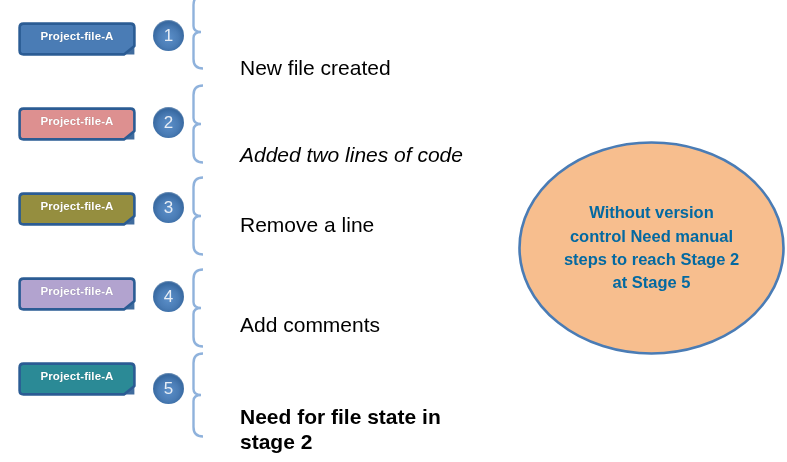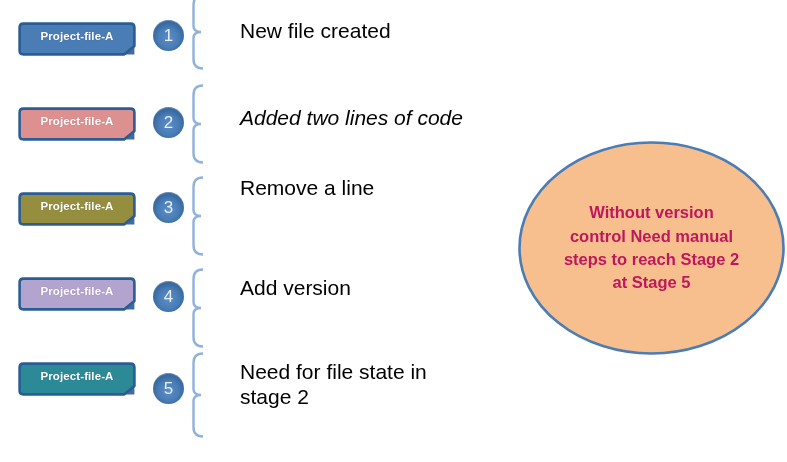--- a/index.html
+++ b/index.html
@@ -79,20 +79,21 @@
   .bracket svg { display: block; }
 
   
   .stage-text {
     position: absolute;
     font-size: 21px;
     color: #000000;
     line-height: 1.18;
     font-family: "Liberation Sans", sans-serif;
     white-space: pre-line;
+    margin-top: 37px;
   }
 
   
   #callout {
     position: absolute;
     left: 517px;
     top: 140px;
     width: 269px;
     height: 216px;
   }
@@ -106,21 +107,21 @@
     left: 0;
     top: 0;
     width: 269px;
     height: 216px;
     display: flex;
     align-items: center;
     justify-content: center;
     text-align: center;
     font-size: 16.5px;
     font-weight: bold;
-    color: #be185d;
+    color: #0369a1;
     line-height: 1.42;
     padding: 0 44px;
     box-sizing: border-box;
     pointer-events: none;
   }
 </style>
 </head>
 <body>
 
 <div id="canvas" style="background: rgb(255, 255, 255);">
@@ -182,37 +183,37 @@
         <div class="file-label">Project-file-A</div>
       </div>
       <div class="step-circle" style="left: 153px; top: 281px;">
         <span>4</span>
       </div>
       <div class="bracket" style="left: 190px; top: 268px;">
         <svg width="22" height="80" viewBox="0 0 22 80">
           <path d="M13 1.5 Q3.5 1.5 3.5 11 V34.0 Q3.5 40.0 11 40.0 Q3.5 40.0 3.5 46.0 V69.0 Q3.5 78.5 13 78.5" fill="none" stroke="#8fb2dc" stroke-width="2.4" stroke-linecap="butt"></path>
         </svg>
       </div>
-      <div class="stage-text" style="left: 240px; top: 276px;">Add version</div>
+      <div class="stage-text" style="left: 240px; top: 276px;">Add comments</div>
       <div class="file-shape" style="top: 362px;">
         <svg width="118" height="34" viewBox="0 0 118 34">
           <path d="M5.5 1.6 H112.5 Q116.4 1.6 116.4 5.5 V24.0 L106.0 32.4 H5.5 Q1.6 32.4 1.6 28.5 V5.5 Q1.6 1.6 5.5 1.6 Z" fill="#2b8a96" stroke="#2b5c94" stroke-width="2.6" stroke-linejoin="round"></path>
           <path d="M116.4 24.0 L106.0 32.4 L116.4 32.4 Z" fill="#2b5c94" opacity="0.9"></path>
         </svg>
         <div class="file-label">Project-file-A</div>
       </div>
       <div class="step-circle" style="left: 153px; top: 373px;">
         <span>5</span>
       </div>
       <div class="bracket" style="left: 190px; top: 352px;">
         <svg width="22" height="86" viewBox="0 0 22 86">
           <path d="M13 1.5 Q3.5 1.5 3.5 11 V37.0 Q3.5 43.0 11 43.0 Q3.5 43.0 3.5 49.0 V75.0 Q3.5 84.5 13 84.5" fill="none" stroke="#8fb2dc" stroke-width="2.4" stroke-linecap="butt"></path>
         </svg>
       </div>
-      <div class="stage-text" style="left: 240px; top: 360px;">Need for file state in
+      <div class="stage-text" style="left: 240px; top: 368px; font-weight: bold;">Need for file state in
 stage 2</div>
     </div>
 
   <div id="callout">
     <svg width="269" height="216" viewBox="0 0 269 216" xmlns="http://www.w3.org/2000/svg">
       <ellipse id="callout-ellipse-el" cx="134.5" cy="108" rx="132" ry="105.5" fill="#f7be8e" stroke="#4a7cb5" stroke-width="2.6"></ellipse>
     </svg>
     <div id="callout-text">Without version control Need manual steps to reach Stage 2 at Stage 5</div>
   </div>
 

